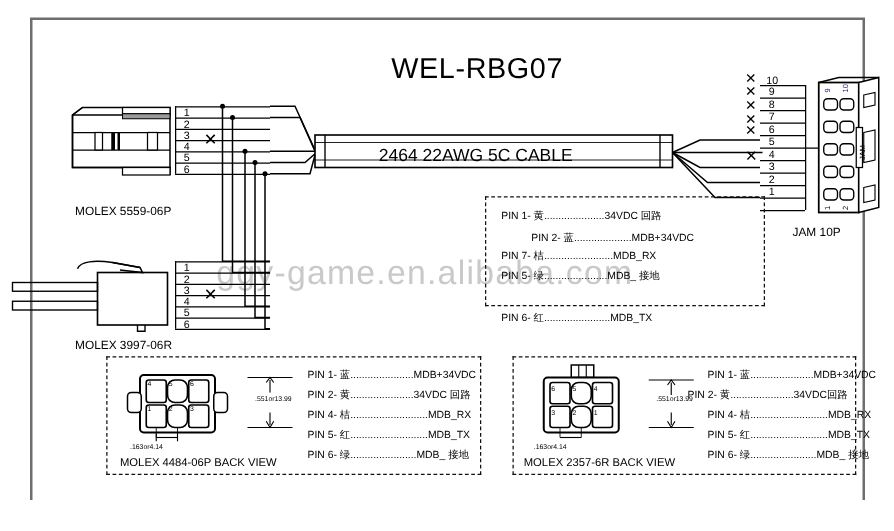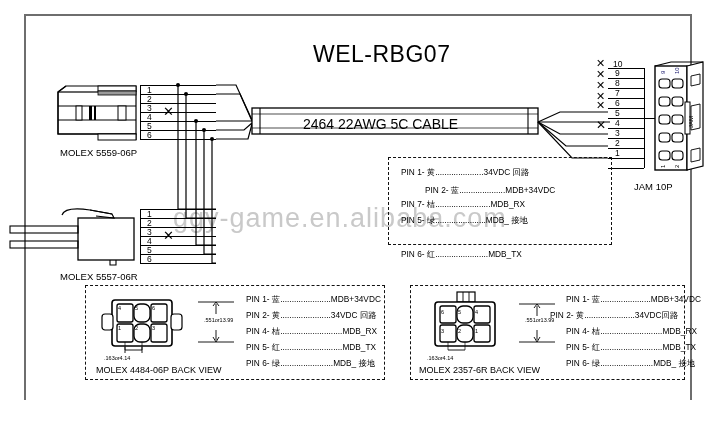--- a/index.html
+++ b/index.html
@@ -68,21 +68,21 @@
     <div class="ln hln" style="left:140px;top:139px;width:76px;"></div>
     <div class="ln vln" style="left:140px;top:85px;height:54px;"></div>
   </div>
   <div class="t pinnum" style="left:147px;top:86px;">1</div>
   <div class="t pinnum" style="left:147px;top:95px;">2</div>
   <div class="t pinnum" style="left:147px;top:104px;">3</div>
   <div class="t pinnum" style="left:147px;top:113px;">4</div>
   <div class="t pinnum" style="left:147px;top:122px;">5</div>
   <div class="t pinnum" style="left:147px;top:131px;">6</div>
   <div class="xmark" style="left:163px;top:105px;">✕</div>
-  <div class="t lbl" style="left:60px;top:148px;text-align:right;">MOLEX 5559-06P</div>
+  <div class="t lbl" style="left:60px;top:165px;text-align:right;">MOLEX 5559-06P</div>
 
   <div class="abs" style="left:56px;top:205px;">
     <svg width="170" height="62" viewBox="0 0 170 62">
 
       <path d="M6,10 C8,4 20,3 34,5 L56,9 L58,13 L40,11" fill="none" stroke="#000" stroke-width="1.2"></path>
       <path d="M34,5 L56,9" fill="none" stroke="#000" stroke-width="1.2"></path>
 
       <rect x="22" y="13" width="56" height="42" fill="none" stroke="#000" stroke-width="1.3"></rect>
       <path d="M22,13 L10,13" fill="none" stroke="#000" stroke-width="0"></path>
 
@@ -103,21 +103,21 @@
     <div class="ln hln" style="left:140px;top:263px;width:76px;"></div>
     <div class="ln vln" style="left:140px;top:209px;height:54px;"></div>
   </div>
   <div class="t pinnum" style="left:147px;top:210px;">1</div>
   <div class="t pinnum" style="left:147px;top:219px;">2</div>
   <div class="t pinnum" style="left:147px;top:228px;">3</div>
   <div class="t pinnum" style="left:147px;top:237px;">4</div>
   <div class="t pinnum" style="left:147px;top:246px;">5</div>
   <div class="t pinnum" style="left:147px;top:255px;">6</div>
   <div class="xmark" style="left:163px;top:229px;">✕</div>
-  <div class="t lbl" style="left:60px;top:272px;">MOLEX 5557-06R</div>
+  <div class="t lbl" style="left:60px;top:272px;">MOLEX 3997-06R</div>
 
   <div class="abs" style="left:0px;top:0px;">
     <svg width="715" height="425" viewBox="0 0 715 425">
 
       <polyline points="216,85 236,85 252,120" fill="none" stroke="#000" stroke-width="1.2"></polyline>
       <polyline points="216,94 240,94 252,121" fill="none" stroke="#000" stroke-width="1.2"></polyline>
       <polyline points="216,121 252,121" fill="none" stroke="#000" stroke-width="1.2"></polyline>
       <polyline points="216,130 244,130 252,123" fill="none" stroke="#000" stroke-width="1.2"></polyline>
       <polyline points="216,139 248,139 252,124" fill="none" stroke="#000" stroke-width="1.2"></polyline>
 

